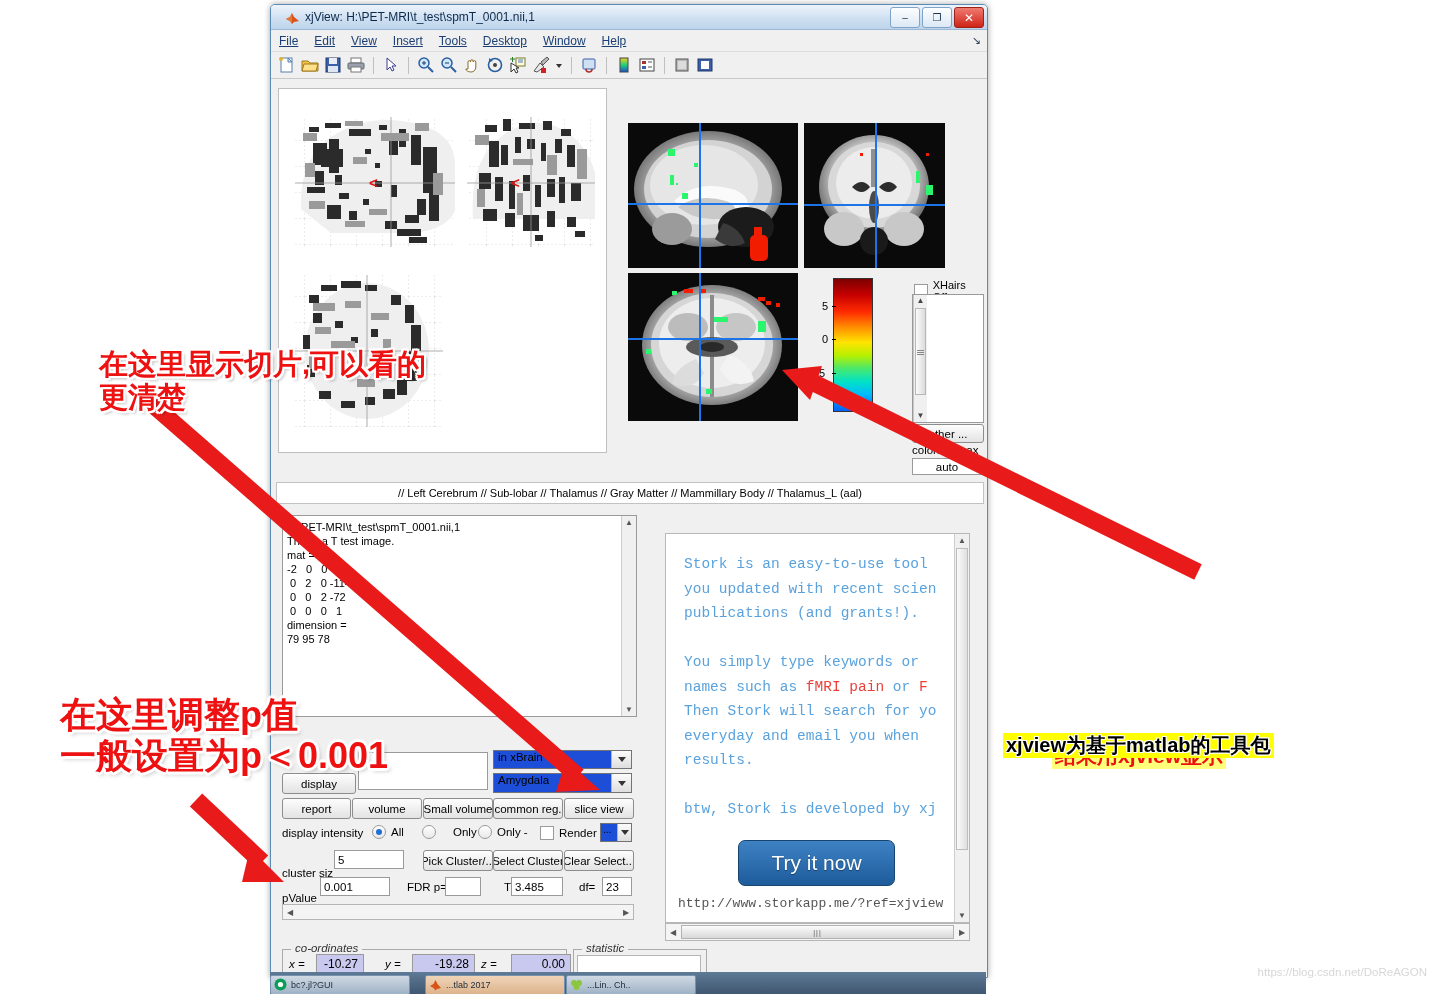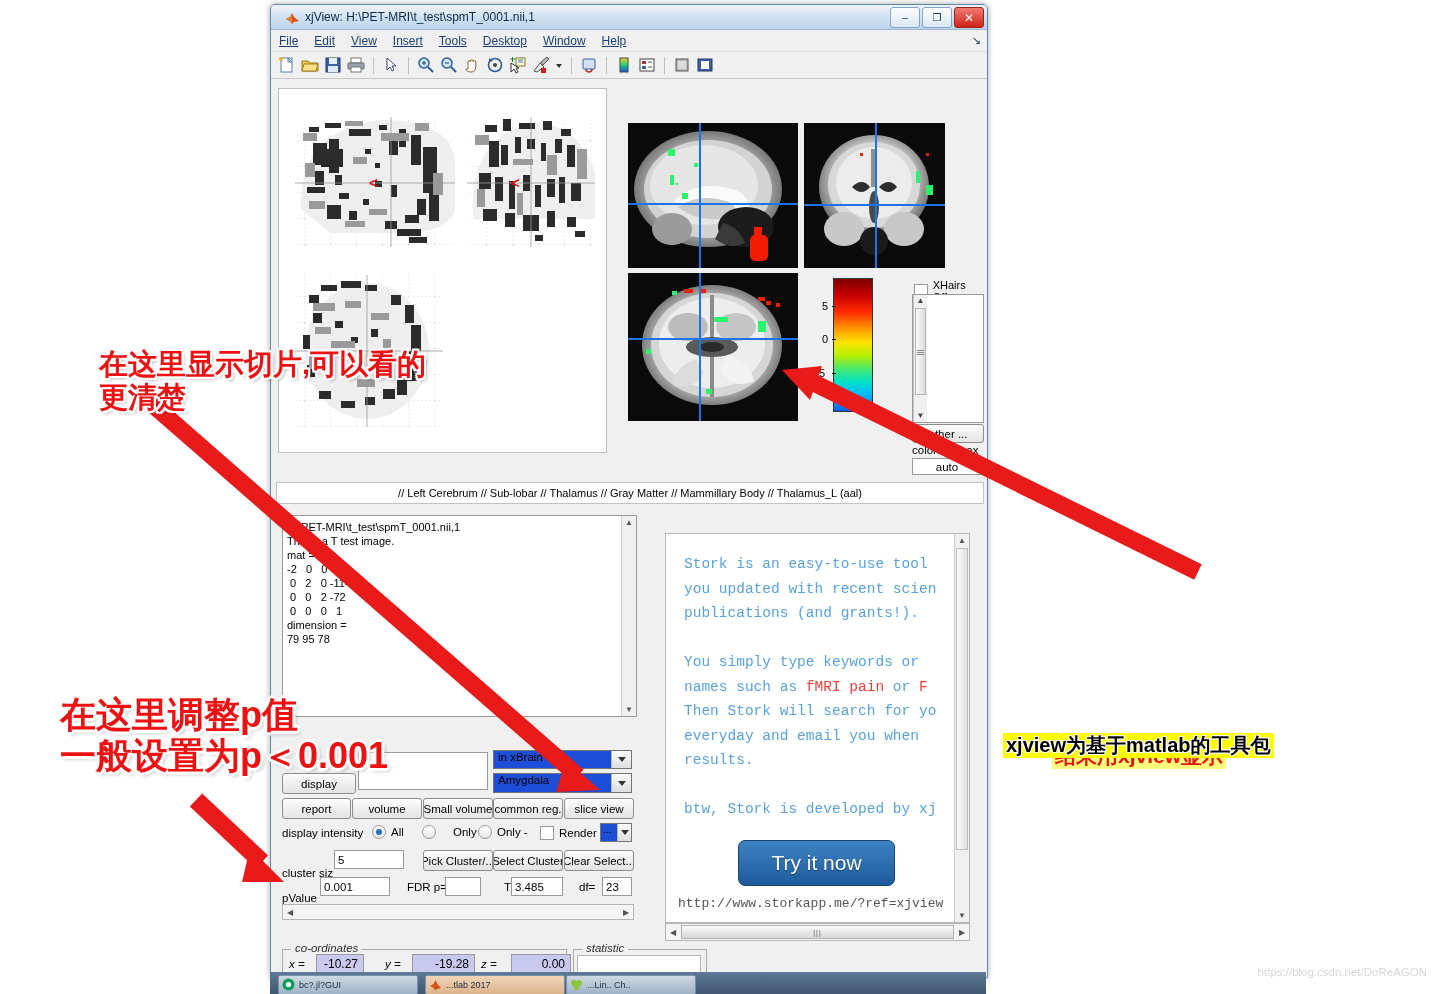--- a/index.html
+++ b/index.html
@@ -714,21 +714,21 @@
     <span class="lbl" style="left:198px;top:8px;font-style:italic;" data-name="z-label">z =</span>
     <div class="coordfield" data-name="z-coordinate-field" style="left:228px;top:4px;width:60px;height:19px;">0.00</div>
   </div>
   <div class="groupbox" data-name="statistic-group" style="left:302px;top:944px;width:132px;height:28px;">
     <span class="group-legend" data-name="statistic-legend">statistic</span>
     <div class="tfield" data-name="statistic-field" style="position:absolute;left:3px;top:5px;width:124px;height:19px;border:1px solid #b5b5b5;"></div>
   </div>
 </div>
 
 <div class="taskbar" data-name="taskbar">
-  <div class="task-btn" data-name="taskbar-item-1" style="left:8px;width:135px;">
+  <div class="task-btn" data-name="taskbar-item-1" style="left:0;width:135px;">
     <span data-name="chrome-icon"><svg width="13" height="13">
           <circle cx="6.5" cy="6.5" r="6" fill="#0a9d58"></circle>
           <circle cx="6.5" cy="6.5" r="2.6" fill="#fff"></circle>
         </svg></span>
     <span data-name="taskbar-item-1-label">bc?.jl?GUI</span>
   </div>
   <div class="task-btn" data-name="taskbar-item-2" style="left:155px;width:135px;background:linear-gradient(#f0d4b8,#dcb48c);">
     <span data-name="matlab-icon"><svg width="13" height="13">
           <path d="M1 8 L4.5 6 L6.5 2 L8.5 6 L12 10 L8 11 L6.5 12.5 L4.5 10 Z" fill="#d95319"></path>
         </svg></span>

